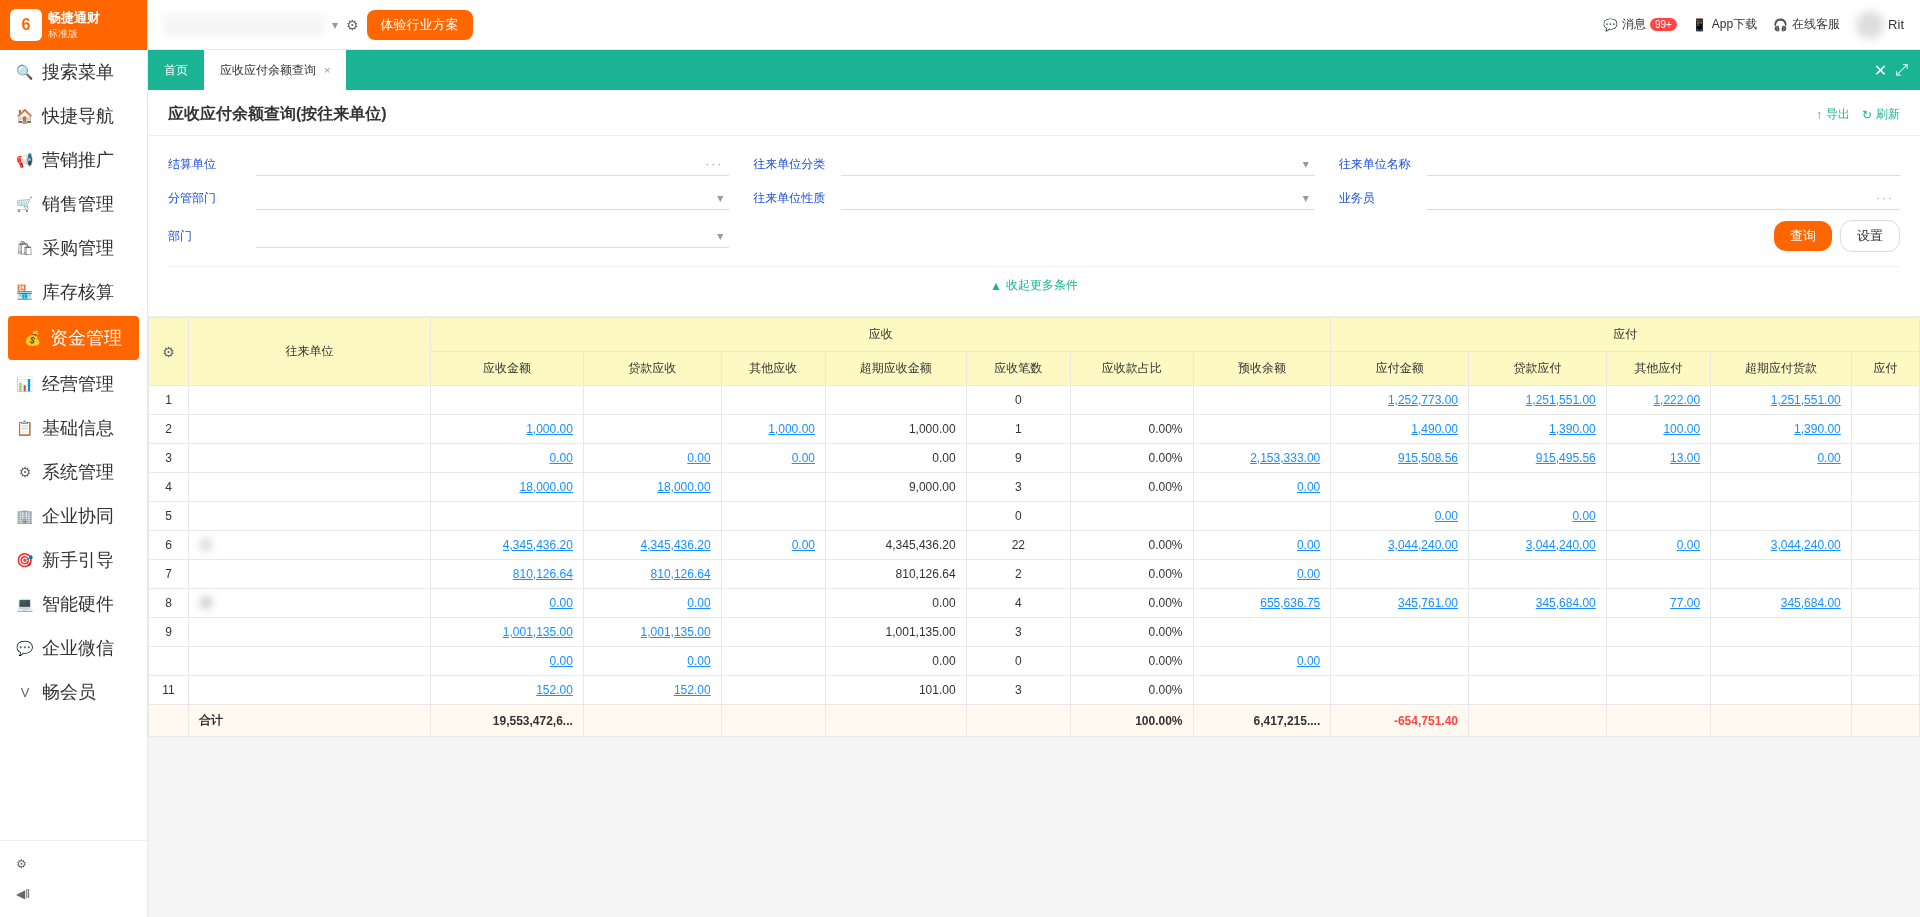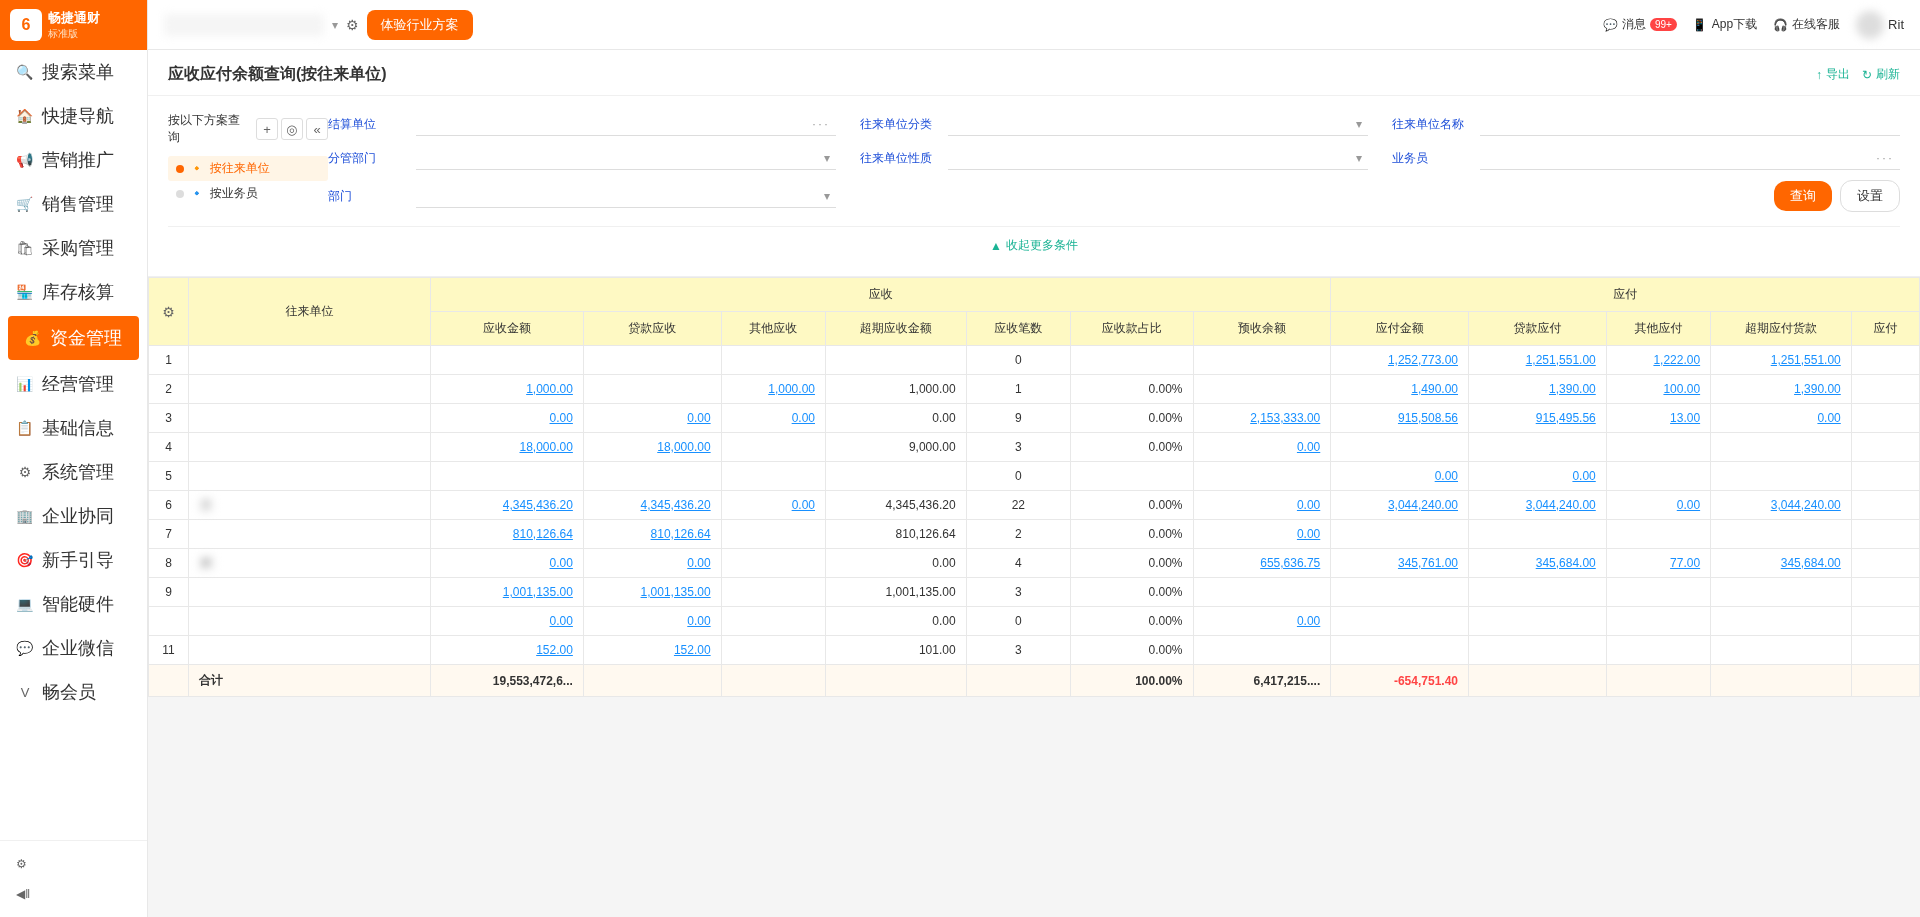--- a/index.html
+++ b/index.html
@@ -190,20 +190,33 @@
         <span>🎧</span>
         <span>在线客服</span>
       </div>
       <div class="topbar-user">
         <div class="user-avatar blurred"></div>
         <span style="color:#333;font-size:13px;">Rit</span>
       </div>
     </div>
   </div>
 
+  <div class="tabbar">
+    <div class="tab-home">
+      <span>首页</span>
+    </div>
+    <div class="tab-item">
+      <span>应收应付余额查询</span>
+      <span class="tab-close">×</span>
+    </div>
+    <div class="tabbar-right">
+      <span class="tabbar-icon">✕</span>
+      <span class="tabbar-icon">⤢</span>
+    </div>
+  </div>
 
   <div class="page-content">
     <div class="page-inner">
 
       <div class="page-header">
         <h2 class="page-title">应收应付余额查询(按往来单位)</h2>
         <div class="page-header-actions">
           <div class="action-btn">
             <span>↑</span>
             <span>导出</span>
@@ -211,40 +224,20 @@
           <div class="action-btn">
             <span>↻</span>
             <span>刷新</span>
           </div>
         </div>
       </div>
 
       <div class="search-area">
         <div style="display:flex;align-items:flex-start;gap:0;">
 
-          <div style="width:160px;flex-shrink:0;padding-top:4px;">
-            <div style="display:flex;align-items:center;gap:6px;margin-bottom:10px;">
-              <span style="font-size:12px;color:#333;">按以下方案查询</span>
-              <div style="display:flex;gap:3px;">
-                <div class="search-action-btn">+</div>
-                <div class="search-action-btn">◎</div>
-                <div class="search-action-btn">«</div>
-              </div>
-            </div>
-            <div class="filter-option active">
-              <div class="filter-option-dot" style="background:#ff6600;"></div>
-              <span style="color:#ff6600;font-size:11px;">🔸</span>
-              <span style="color:#ff6600;font-size:12px;">按往来单位</span>
-            </div>
-            <div class="filter-option">
-              <div style="width:8px;height:8px;border-radius:50%;background:#ddd;flex-shrink:0;"></div>
-              <span style="color:#999;font-size:11px;">🔹</span>
-              <span style="color:#333;font-size:12px;">按业务员</span>
-            </div>
-          </div>
 
           <div style="flex:1;padding-top:4px;">
 
             <div style="display:grid;grid-template-columns:1fr 1fr 1fr;gap:10px 24px;margin-bottom:10px;">
               <div class="field-row">
                 <span class="label">结算单位</span>
                 <div class="value">
                   <span class="dots">···</span>
                 </div>
               </div>

